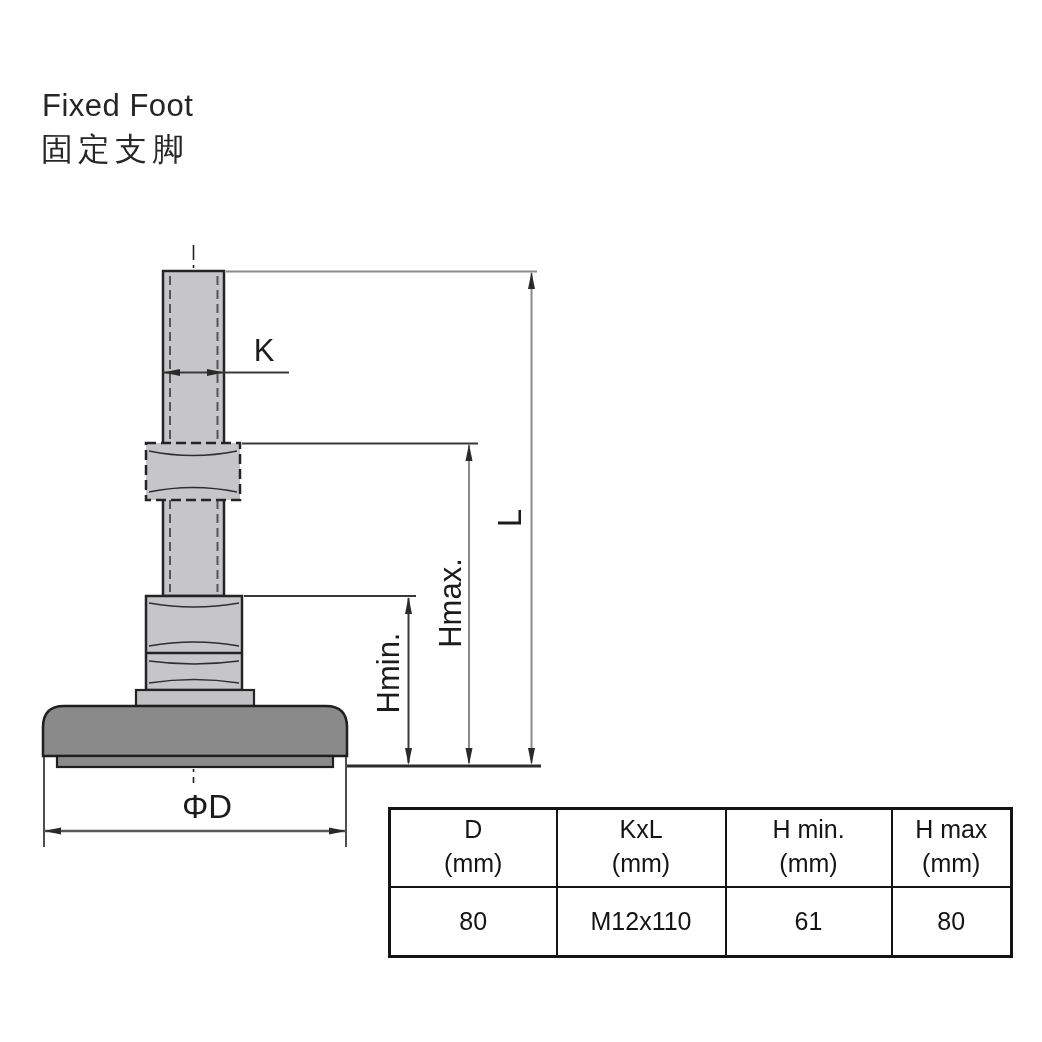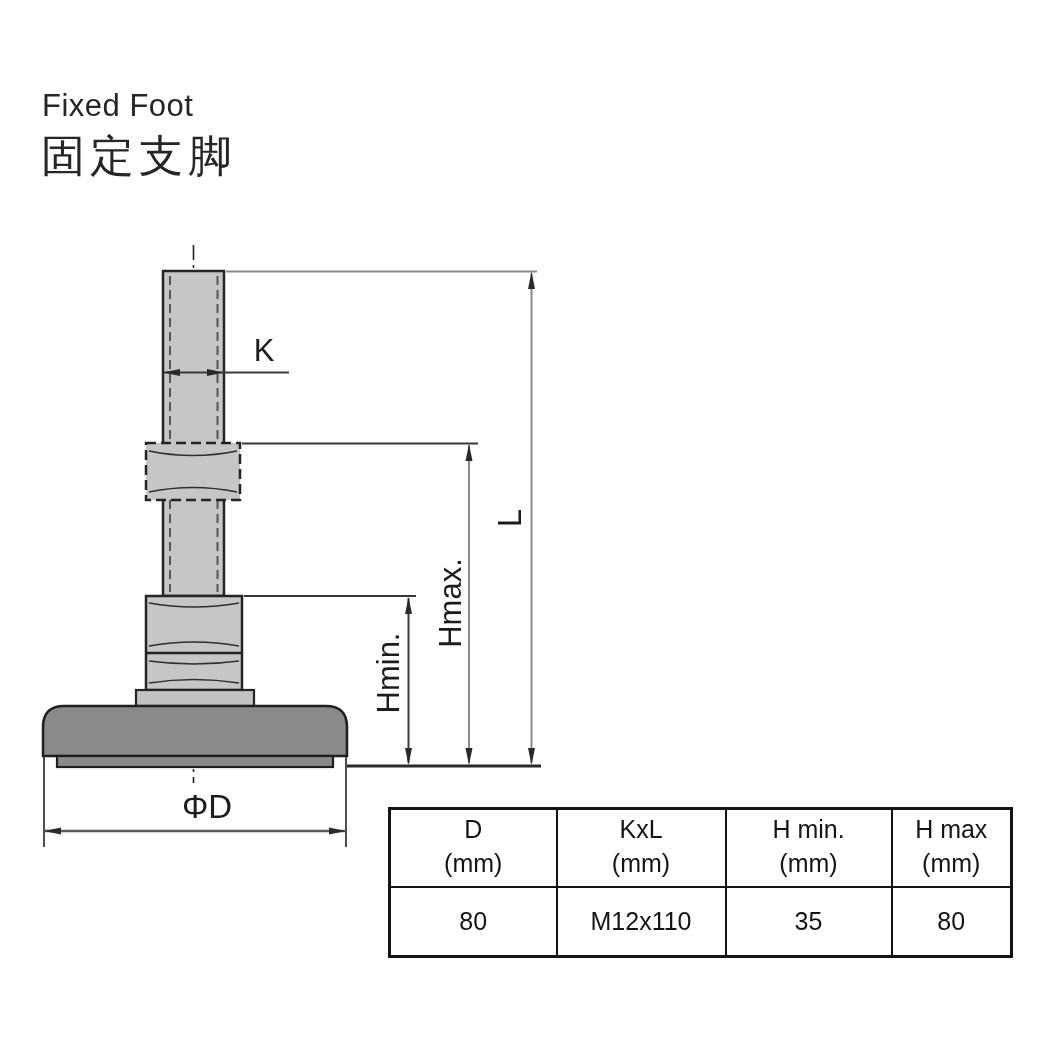--- a/index.html
+++ b/index.html
@@ -10,21 +10,21 @@
     overflow:hidden;
     font-family:"Liberation Sans", sans-serif;
   }
   .title-en{
     position:absolute;left:42px;top:90px;
     font-size:31px;line-height:1.05;color:#262626;
     letter-spacing:0.5px;
   }
   .title-zh{
     position:absolute;left:41px;top:133px;
-    font-size:44px;line-height:1.05;color:#262626;
+    font-size:32px;line-height:1.05;color:#262626;
     letter-spacing:5px;
   }
   svg.drawing{position:absolute;left:0;top:0;}
   svg.drawing text{
     font-family:"Liberation Sans", sans-serif;
     fill:#1c1c1c;
   }
   .dim-label{font-size:31px;}
   .dim-label-big{font-size:33px;}
   .spec-table-wrap{
@@ -138,20 +138,20 @@
           <th>
             <div>H max</div>
             <div>(mm)</div>
           </th>
         </tr>
       </thead>
       <tbody>
         <tr>
           <td>80</td>
           <td>M12x110</td>
-          <td>35</td>
+          <td>61</td>
           <td>80</td>
         </tr>
       </tbody>
     </table>
   </div>
 
 </div>
 
 </body></html>

